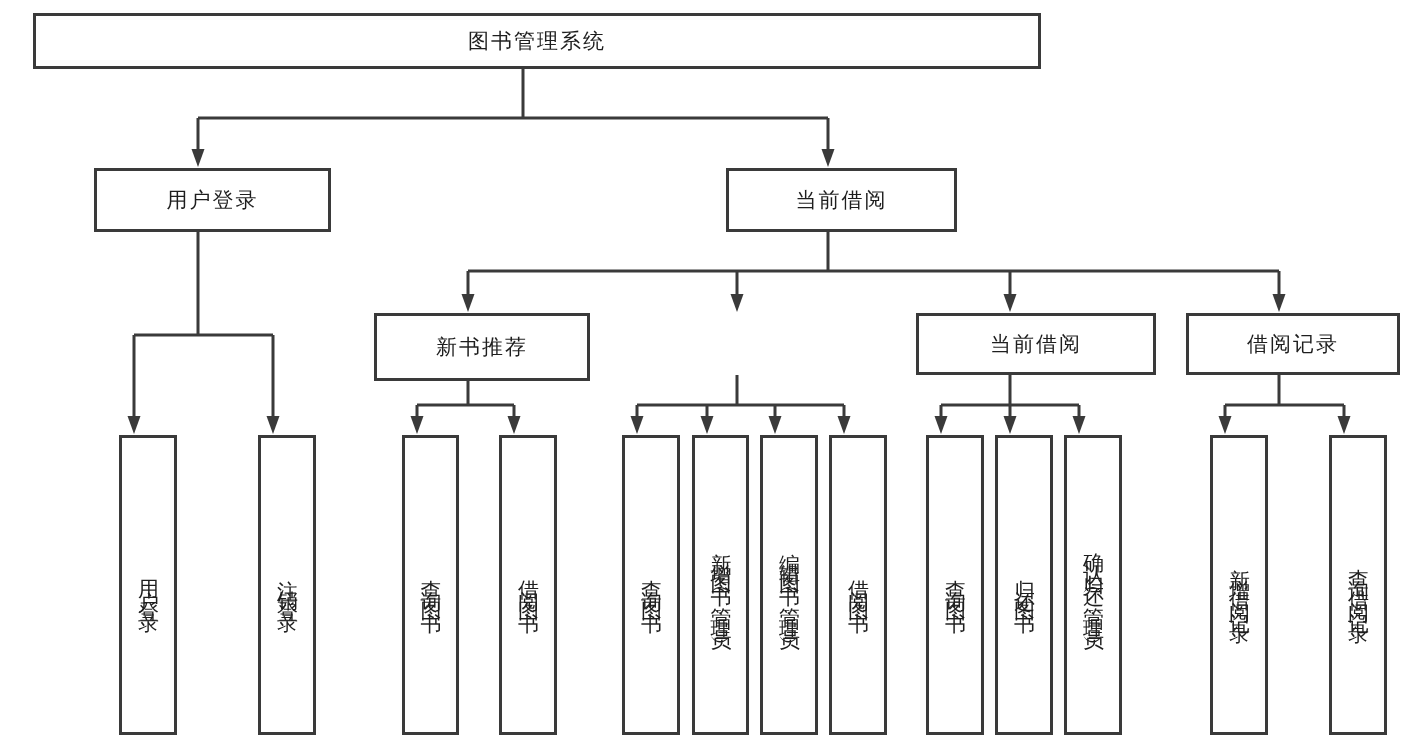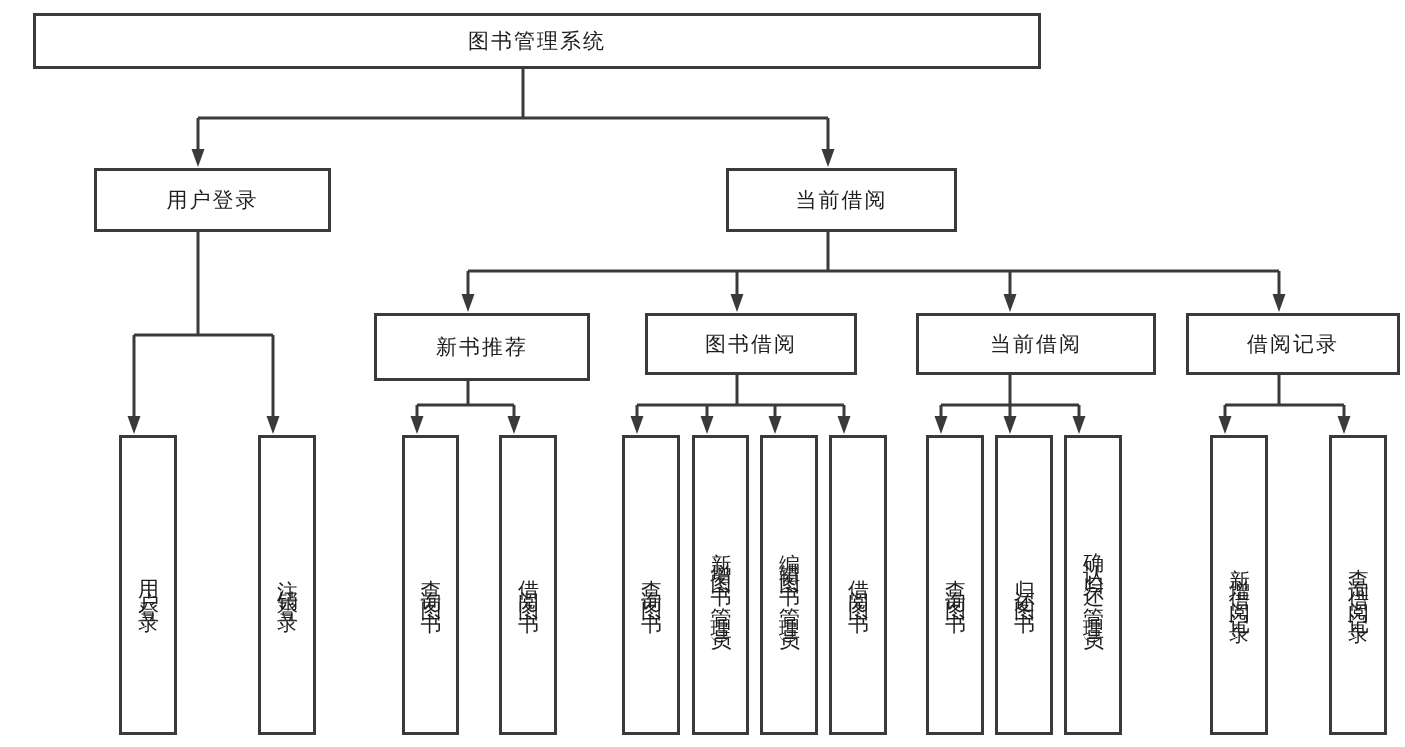--- a/index.html
+++ b/index.html
@@ -95,23 +95,20 @@
     </div>
     <div class="node" style="left: 80px; top: 168px; width: 237px; height: 64px;">
       <span>用户登录</span>
     </div>
     <div class="node" style="left: 712px; top: 168px; width: 231px; height: 64px;">
       <span>当前借阅</span>
     </div>
     <div class="node" style="left: 360px; top: 313px; width: 216px; height: 68px;">
       <span>新书推荐</span>
     </div>
-    <div class="node" style="left: 631px; top: 313px; width: 212px; height: 62px;">
-      <span>图书借阅</span>
-    </div>
     <div class="node" style="left: 902px; top: 313px; width: 240px; height: 62px;">
       <span>当前借阅</span>
     </div>
     <div class="node" style="left: 1172px; top: 313px; width: 214px; height: 62px;">
       <span>借阅记录</span>
     </div>
     <div class="node vertical" style="left: 105px; top: 435px; width: 58px; height: 300px;">
       <span>用户登录</span>
     </div>
     <div class="node vertical" style="left: 244px; top: 435px; width: 58px; height: 300px;">

